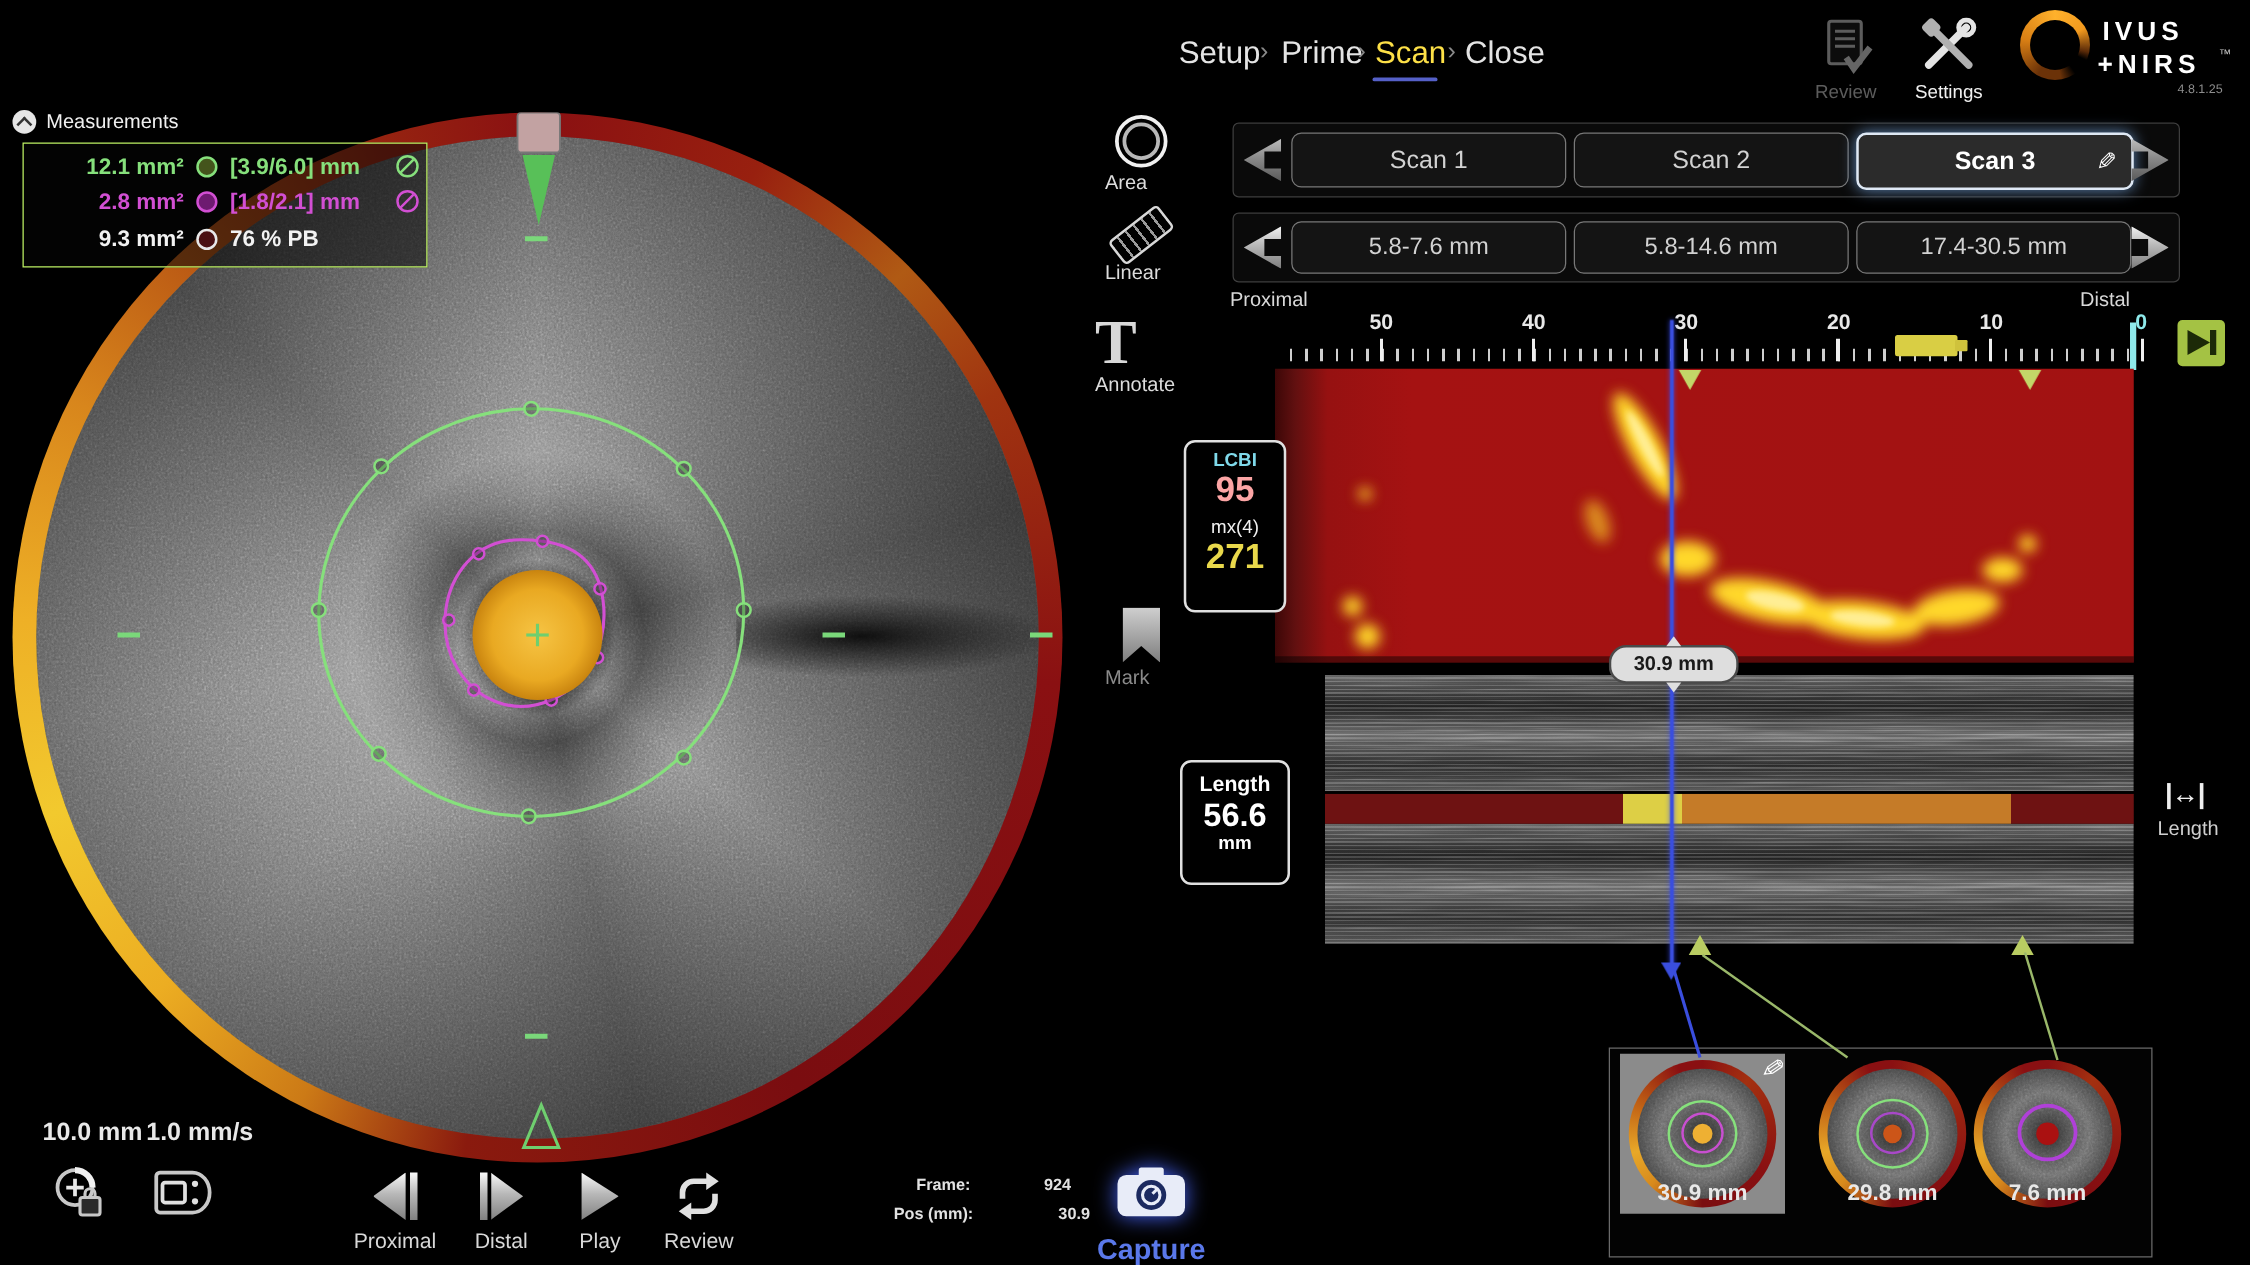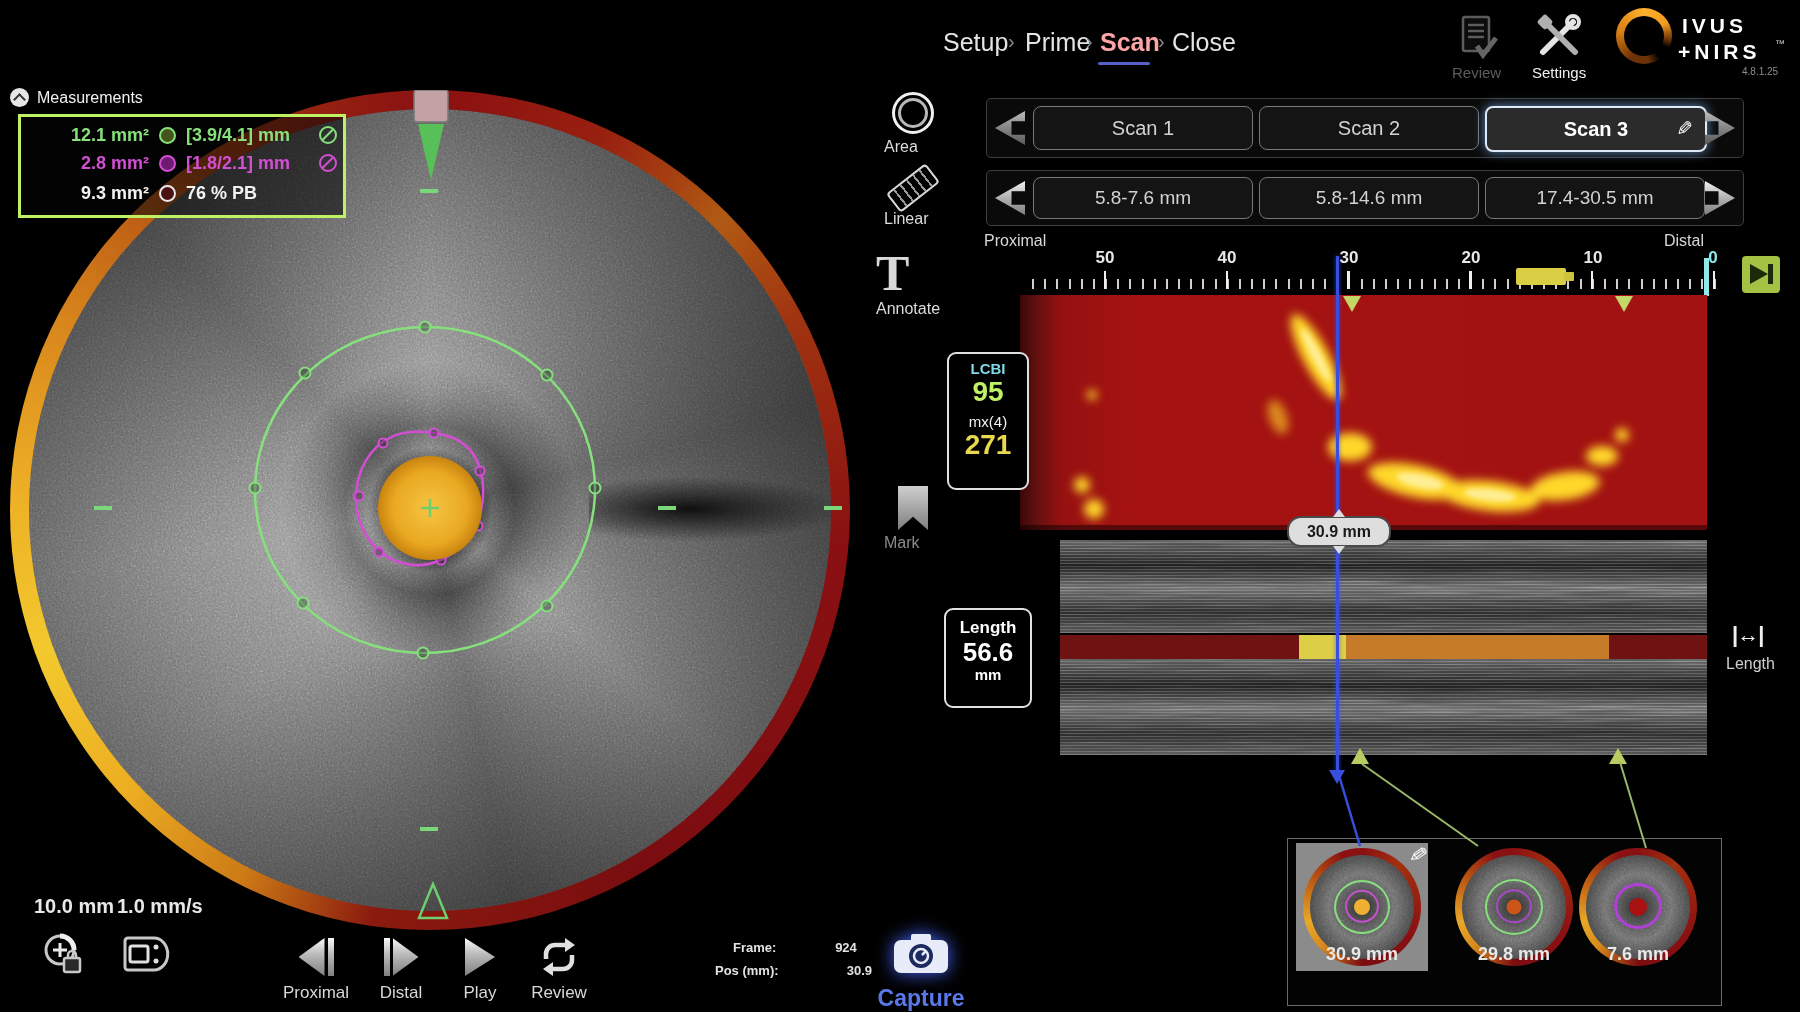--- a/index.html
+++ b/index.html
@@ -2,37 +2,37 @@
 <html><head>
 <meta charset="utf-8">
 <style>
   html,body{margin:0;padding:0;background:#000;}
   #app{position:relative;width:1800px;height:1012px;background:#000;overflow:hidden;
        font-family:"Liberation Sans","DejaVu Sans",sans-serif;color:#ddd;}
   .abs{position:absolute;}
 
   
   .crumb{position:absolute;top:28px;font-size:25px;color:#e4e4e4;cursor:pointer;}
-  .crumb.active{font-weight:bold;color:#fca5a5;}
+  .crumb.active{font-weight:normal;color:#fde047;}
   .crumb-sep{position:absolute;top:30px;font-size:20px;color:#8a8a8a;}
   .scan-underline{position:absolute;top:62px;height:3px;background:#5560c8;border-radius:2px;}
   .topbtn-label{position:absolute;font-size:15px;text-align:center;}
   .logo-ring{position:absolute;left:1616px;top:8px;width:56px;height:56px;border-radius:50%;
      background:conic-gradient(from 210deg,#6b3208 0deg,#d97f14 70deg,#ffb12c 150deg,#f29a1e 210deg,#5a2a08 252deg,#000 266deg,#000 294deg,#6b3208 320deg);}
   .logo-ring::after{content:"";position:absolute;inset:8px;border-radius:50%;background:#000;}
   .logo-txt{position:absolute;color:#fff;font-weight:bold;letter-spacing:4px;font-size:21px;}
   .logo-ver{position:absolute;color:#8d8d8d;font-size:10px;}
 
   
   #meas-head{position:absolute;left:10px;top:88px;display:flex;align-items:center;gap:8px;z-index:30;}
   .chev-circle{width:19px;height:19px;border-radius:50%;background:#e6e6e6;position:relative;cursor:pointer;}
   .chev-circle::after{content:"";position:absolute;left:5px;top:7px;width:7px;height:7px;
      border-left:2px solid #333;border-top:2px solid #333;transform:rotate(45deg);}
   #meas-title{font-size:16px;color:#f0f0f0;}
-  #meas-box{position:absolute;left:18px;top:114px;width:322px;height:98px;border:3px solid #bef264;
+  #meas-box{position:absolute;left:18px;top:114px;width:322px;height:98px;border:1px solid #bef264;
      background:rgba(5,5,5,.55);z-index:29;font-weight:bold;font-size:18px;}
   .m-row{position:absolute;left:0;width:100%;height:26px;display:flex;align-items:center;}
   .m-area{width:128px;text-align:right;}
   .m-dot{width:17px;height:17px;border-radius:50%;margin:0 10px 0 10px;box-sizing:border-box;}
   .m-dims{flex:1;}
   .m-slash{width:18px;height:18px;border-radius:50%;border:2px solid;position:relative;margin-right:6px;box-sizing:border-box;cursor:pointer;}
   .m-slash::after{content:"";position:absolute;left:-1px;top:6px;width:15px;height:2px;transform:rotate(-45deg);background:currentColor;}
   .c-green{color:#86e07c;}  .c-mag{color:#d24fd3;}  .c-white{color:#f2f2f2;}
 
   
@@ -100,21 +100,21 @@
   .cursor-tri{position:absolute;left:1329px;top:770px;width:0;height:0;border-left:8px solid transparent;border-right:8px solid transparent;border-top:14px solid #3a4ede;z-index:8;}
   #cursor-badge{position:absolute;left:1287px;top:516px;width:100px;height:27px;background:#dedede;border:2px solid #4a4a4a;border-radius:14px;
      color:#1a1a1a;font-weight:bold;font-size:16px;display:flex;align-items:center;justify-content:center;z-index:9;cursor:pointer;}
   #cursor-badge::before{content:"";position:absolute;top:-9px;left:44px;border-left:6px solid transparent;border-right:6px solid transparent;border-bottom:8px solid #dedede;}
   #cursor-badge::after{content:"";position:absolute;bottom:-9px;left:44px;border-left:6px solid transparent;border-right:6px solid transparent;border-top:8px solid #dedede;}
 
   
   .valbox{position:absolute;background:#000;border:2px solid #e0e0e0;border-radius:9px;text-align:center;z-index:6;}
   #lcbi-box{left:947px;top:352px;width:78px;height:128px;padding-top:6px;}
   #lcbi-box .t1{color:#7fd9ea;font-size:15px;font-weight:bold;}
-  #lcbi-box .v1{color:#bef264;font-size:28px;font-weight:bold;line-height:30px;}
+  #lcbi-box .v1{color:#fca5a5;font-size:28px;font-weight:bold;line-height:30px;}
   #lcbi-box .t2{color:#f0f0f0;font-size:15px;margin-top:6px;}
   #lcbi-box .v2{color:#e9d84b;font-size:28px;font-weight:bold;line-height:30px;}
   #len-box{left:944px;top:608px;width:84px;height:88px;padding-top:8px;color:#fff;}
   #len-box .t1{font-size:17px;font-weight:bold;}
   #len-box .v1{font-size:26px;font-weight:bold;line-height:28px;}
   #len-box .u1{font-size:15px;font-weight:bold;}
   #len-axis{position:absolute;left:1732px;top:622px;color:#f0f0f0;font-weight:bold;font-size:22px;letter-spacing:-1px;}
   #len-axis-label{position:absolute;left:1726px;top:655px;color:#cfcfcf;font-size:16px;}
 
   
@@ -270,21 +270,21 @@
   </svg>
 
   <div id="meas-head">
     <div class="chev-circle"></div>
     <span id="meas-title">Measurements</span>
   </div>
   <div id="meas-box">
     <div class="m-row c-green" style="top:5px;">
       <span class="m-area">12.1 mm²</span>
       <span class="m-dot" style="border:2px solid #86e07c;background:#44541c;"></span>
-      <span class="m-dims">[3.9/4.1] mm</span>
+      <span class="m-dims">[3.9/6.0] mm</span>
       <span class="m-slash"></span>
     </div>
     <div class="m-row c-mag" style="top:33px;">
       <span class="m-area">2.8 mm²</span>
       <span class="m-dot" style="border:2px solid #d24fd3;background:#6e1a70;"></span>
       <span class="m-dims">[1.8/2.1] mm</span>
       <span class="m-slash"></span>
     </div>
     <div class="m-row c-white" style="top:63px;">
       <span class="m-area">9.3 mm²</span>

